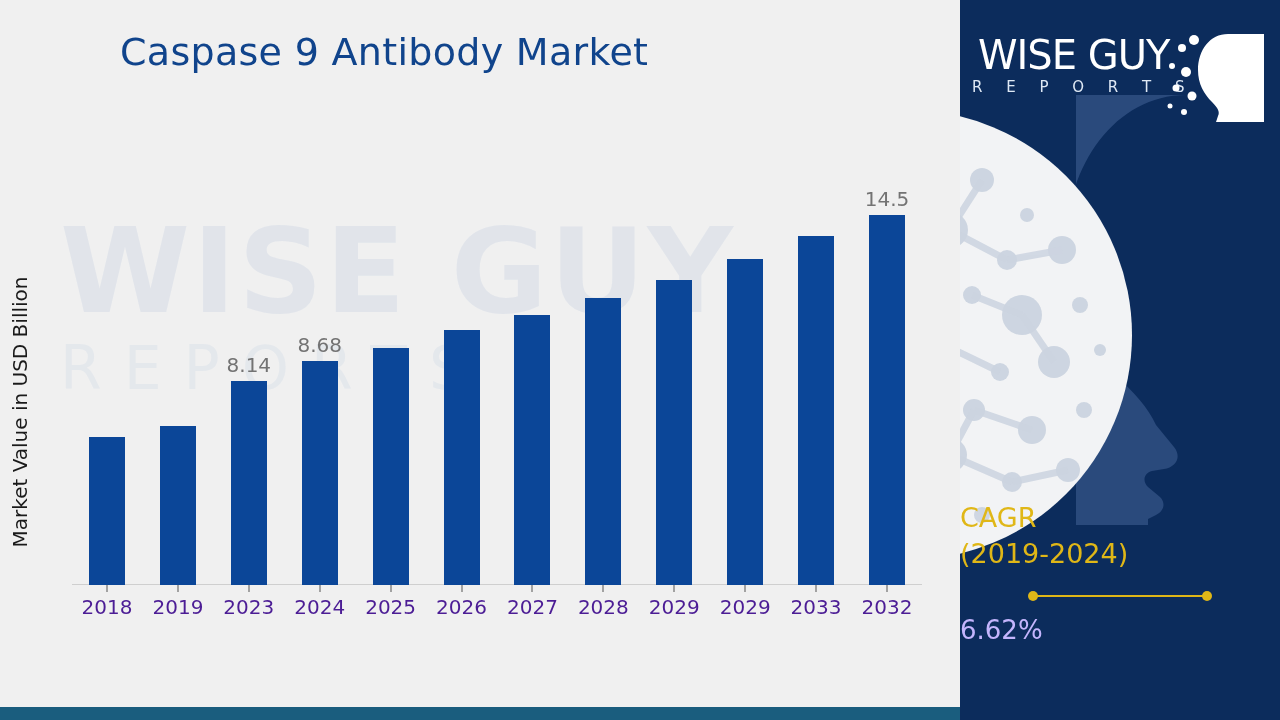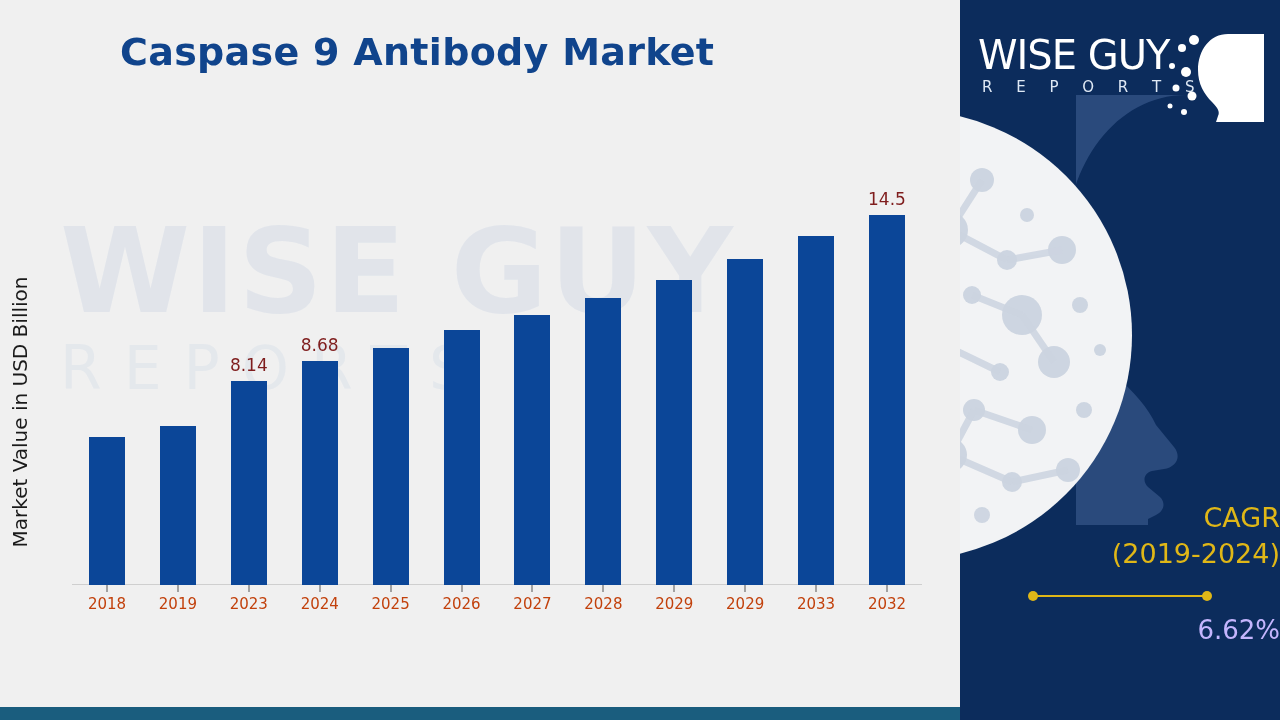--- a/index.html
+++ b/index.html
@@ -12,21 +12,21 @@
   }
 
   
   #canvas { position:absolute; inset:0; width:1280px; height:720px; overflow:hidden; background:#f0f0f0; }
 
   
   .left-pane { position:absolute; left:0; top:0; width:960px; height:720px; background:#f0f0f0; }
 
   .page-title {
     position:absolute; left:120px; top:30px;
-    font-size:38px; font-weight:700; color:#10448c;
+    font-size:38px; font-weight:400; color:#10448c;
     letter-spacing:.3px; white-space:nowrap;
   }
 
   
   .wm-wrap { position:absolute; left:60px; top:215px; width:860px; height:220px;
              pointer-events:none; user-select:none; }
   .wm-line1 { font-size:118px; font-weight:700; color:#dfe3ea; letter-spacing:2px;
               line-height:.95; opacity:.85; }
   .wm-line2 { font-size:60px; font-weight:400; color:#e3e7ec; letter-spacing:22px;
               margin-top:6px; opacity:.85; }
@@ -41,55 +41,55 @@
 
   
   .plot { position:absolute; left:72px; top:180px; width:850px; height:405px; }
   .baseline { position:absolute; left:0; bottom:0; width:850px; height:1px; background:#cfcfcf; }
 
   .bars { position:absolute; left:0; bottom:0; width:850px; height:405px;
           display:flex; align-items:flex-end; justify-content:space-between; }
 
   .bar-slot { width:70px; height:100%; position:relative;
               display:flex; flex-direction:column; align-items:center; justify-content:flex-end; }
-  .bar-val { font-size:17px; color:#7f1d1d; margin-bottom:5px; height:21px; line-height:21px; }
+  .bar-val { font-size:20px; color:#737373; margin-bottom:5px; height:21px; line-height:21px; }
   .bar-val.hidden { visibility:hidden; }
   .bar-rect { width:36px; background:#0b4698; }
 
   .xticks { position:absolute; left:72px; top:585px; width:850px; height:34px;
             display:flex; justify-content:space-between; }
   .xtick { width:70px; text-align:center; position:relative; }
   .xtick .tickmark { position:absolute; left:50%; top:0; width:1px; height:7px;
                      background:#555; transform:translateX(-50%); }
-  .xtick .lbl { display:block; margin-top:10px; font-size:15px; color:#c2410c;text-align:center; }
+  .xtick .lbl { display:block; margin-top:10px; font-size:20px; color:#4c1d95;text-align:center; }
 
   
   .right-pane { position:absolute; left:960px; top:0; width:320px; height:720px;
                 background:#0c2c5c; overflow:hidden; }
 
   
   .head-silhouette { position:absolute; left:18px; top:95px; width:300px; height:430px; }
 
   
   .white-circle { position:absolute; left:-278px; top:110px; width:450px; height:450px;
                   border-radius:50%; background:#f2f3f5; }
 
   
   .mol { position:absolute; left:-278px; top:110px; width:450px; height:450px; }
 
   
   .logo { position:absolute; left:8px; top:26px; width:304px; height:96px; }
   .logo-word { position:absolute; left:10px; top:6px; font-size:40px; font-weight:400;
                color:#ffffff; letter-spacing:-1px; white-space:nowrap; }
-  .logo-sub  { position:absolute; left:14px; top:52px; font-size:15px; font-weight:400;
+  .logo-sub  { position:absolute; left:4px; top:52px; font-size:15px; font-weight:400;
                color:#dfe9f5; letter-spacing:9.5px; white-space:nowrap; }
   .logo-dots { position:absolute; left:196px; top:0px; width:112px; height:96px; }
 
   
-  .cagr-block { position:absolute; left:0; top:500px; width:320px; text-align:right; }
+  .cagr-block { position:absolute; left:0; top:500px; width:320px; text-align:left; }
   .cagr-title { font-size:27px; color:#e0b717; line-height:1.35; }
   .cagr-rule  { position:relative; width:184px; height:14px; margin:16px auto 12px auto; }
   .cagr-rule .line { position:absolute; left:6px; right:6px; top:6px; height:2px; background:#e0b717; }
   .cagr-rule .dot  { position:absolute; top:2px; width:10px; height:10px; border-radius:50%;
                      background:#e0b717; }
   .cagr-rule .dot.l { left:0; }
   .cagr-rule .dot.r { right:0; }
   .cagr-value { font-size:26px; color:#c4b5fd; }
 
   

